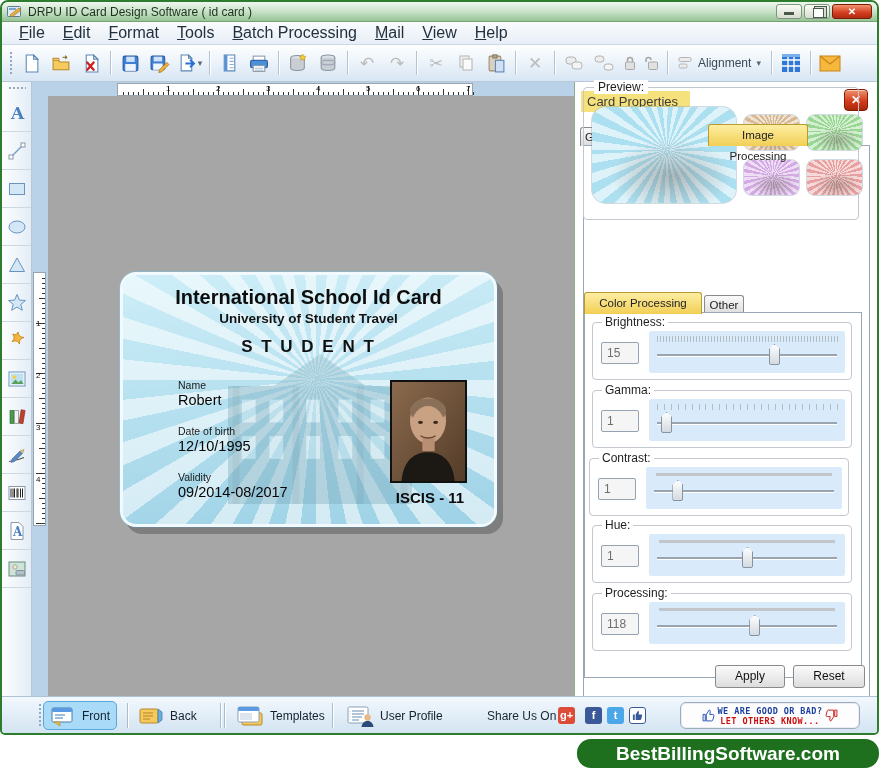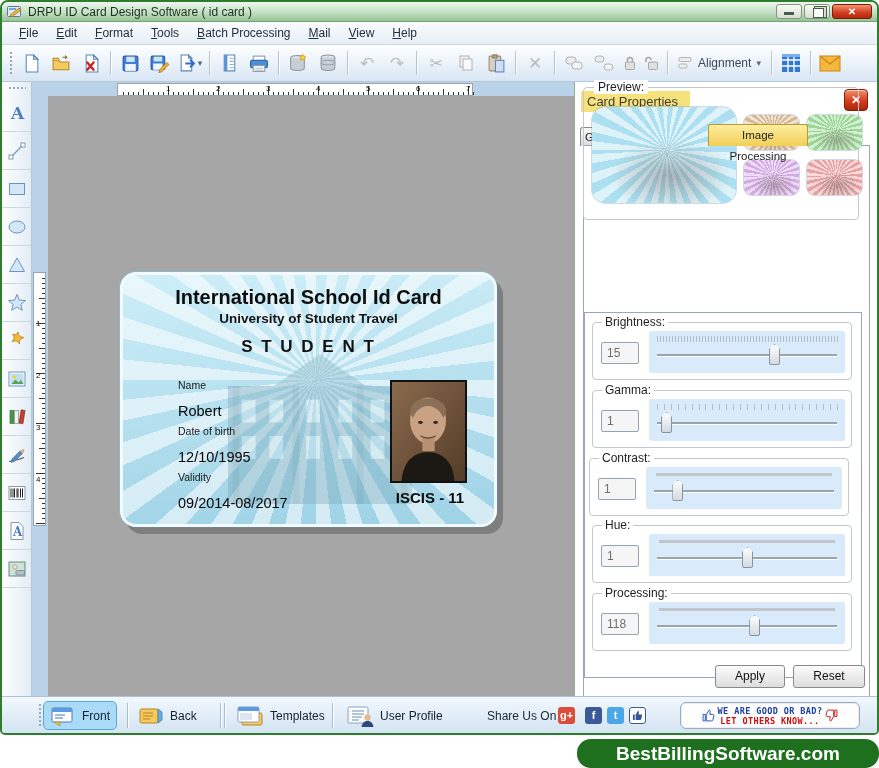--- a/index.html
+++ b/index.html
@@ -19,21 +19,21 @@
   .wbtn { width:26px; height:15px; border:1px solid #7d967d; border-radius:3px;
     background:linear-gradient(#fbfbf6,#d7ddd0); position:relative; }
   .wbtn.close { background:linear-gradient(#f2936f,#d23c1e 60%,#b02a10); border-color:#7c1d08;
     color:#fff; font-size:10px; font-weight:bold; text-align:center; line-height:13px; width:40px; }
   .wbtn.min::after { content:""; position:absolute; left:7px; right:7px; bottom:3px; height:3px; background:#4a5a4a; }
   .wbtn.max::after { content:""; position:absolute; left:8px; top:3px; width:9px; height:8px;
     border:1px solid #4a5a4a; background:#fff; box-shadow:2px -1px 0 -0px #d7ddd0, 2px -1px 0 1px #4a5a4a; }
 
   .menubar { position:absolute; left:0; top:20px; width:875px; height:23px;
     background:linear-gradient(#fafcfe,#e7eef6); border-bottom:1px solid #cdd9e5; display:flex; align-items:center; padding-left:8px; }
-  .menu-item { font-size:12px; color:#23303e; padding:3px 9px; cursor:default; }
+  .menu-item { font-size:16px; color:#23303e; padding:3px 9px; cursor:default; }
   .menu-item u { text-decoration:underline; }
 
   .toolbar { position:absolute; left:0; top:43px; width:875px; height:37px;
     background:linear-gradient(#feffff,#d8e6f4); border-bottom:1px solid #b7c8d9;
     display:flex; align-items:center; padding-left:4px; }
   .grip { width:4px; height:24px; margin:0 3px;
     background-image:radial-gradient(circle, #93a9bd 1px, transparent 1.2px); background-size:4px 4px; }
   .tbtn { width:30px; height:28px; display:flex; align-items:center; justify-content:center; border-radius:3px; }
   .tbtn.narrow { width:22px; }
   .tsep { width:1px; height:24px; background:#b3c3d4; box-shadow:1px 0 0 #fff; margin:0 4px; }
@@ -71,21 +71,21 @@
     background:repeating-conic-gradient(from -90deg at 52% 42%, rgba(255,255,255,.55) 0deg 6deg, rgba(255,255,255,0) 6deg 12deg); }
   .building { position:absolute; left:22%; top:28%; width:62%; height:64%; opacity:.35; }
   .card-title { position:absolute; left:0; right:0; top:11px; text-align:center;
     font-size:20px; font-weight:bold; color:#0d0d0d; }
   .card-subtitle { position:absolute; left:0; right:0; top:36px; text-align:center;
     font-size:13.5px; font-weight:bold; color:#141414; }
   .card-designation { position:absolute; left:0; right:0; top:62px; text-align:center;
     font-size:17px; font-weight:600; letter-spacing:2px; color:#101010; }
   .cfield { position:absolute; left:55px; }
   .cfield .flabel { font-size:10.5px; color:#1a1a1a; display:block; }
-  .cfield .fvalue { font-size:14.5px; color:#050505; display:block; margin-top:12px; }
+  .cfield .fvalue { font-size:14.5px; color:#050505; display:block; margin-top:1px; }
   .photo { position:absolute; left:267px; top:105px; width:77px; height:103px; border:2px solid #111; background:#6e523c; }
   .photo-cap { position:absolute; left:252px; top:214px; width:110px; text-align:center;
     font-size:15px; font-weight:bold; color:#0a0a0a; }
 
   
   .rightpanel { position:relative; width:303px; height:100%; background:#fff; border-left:1px solid #8fae8f; }
   .panel-title { position:absolute; left:6px; top:9px; height:21px; padding:0 12px 0 6px;
     background:#f6e27c; font-size:13px; color:#3c3c3c; line-height:21px; }
   .close-btn { position:absolute; right:9px; top:7px; width:24px; height:22px;
     background:linear-gradient(#f0926e,#d53c1c 55%,#a82808); border:1px solid #801c06; border-radius:4px;
@@ -665,20 +665,24 @@
         <div class="pv pv-s" style="left: 160px; top: 72px; background: rgb(212, 170, 228);">
               <div class="sunburst"></div>
               <div class="blob"></div>
             </div>
         <div class="pv pv-s" style="left: 223px; top: 72px; background: rgb(233, 160, 160);">
               <div class="sunburst"></div>
               <div class="blob"></div>
             </div>
       </div>
 
+      <div class="subtabs">
+        <div class="tab active" style="left:9px; width:118px;">Color Processing</div>
+        <div class="tab" style="left:129px; width:40px;">Other</div>
+      </div>
       <div class="subbox"></div>
 
       <div class="sgroup" style="left:17px; top:240px;">
         <span class="legend">Brightness:</span>
         <div class="sval">15</div>
         <div class="strip">
               <div class="sticks">
                 <div class="stick" style="left: 0%;"></div>
                 <div class="stick" style="left: 1.66667%;"></div>
                 <div class="stick" style="left: 3.33333%;"></div>

